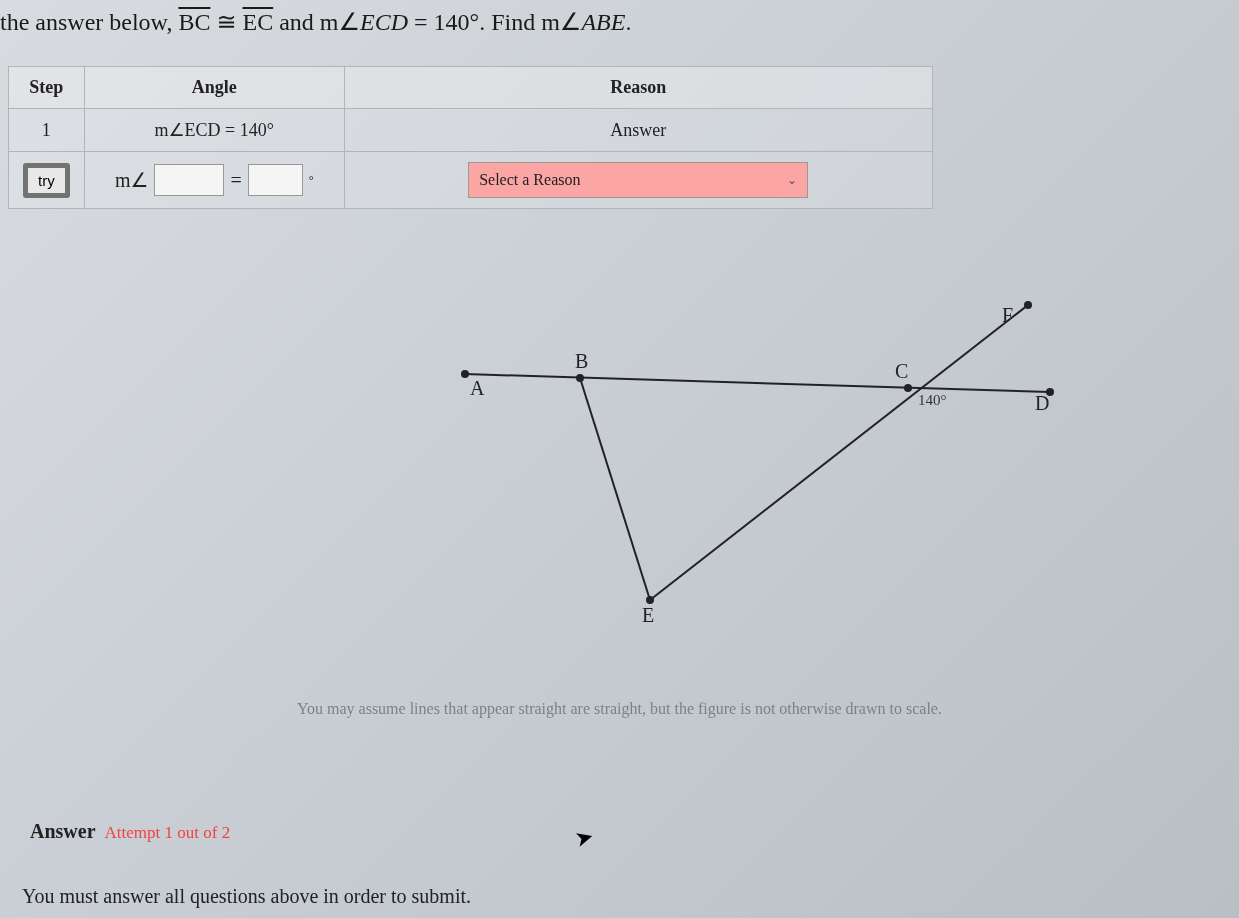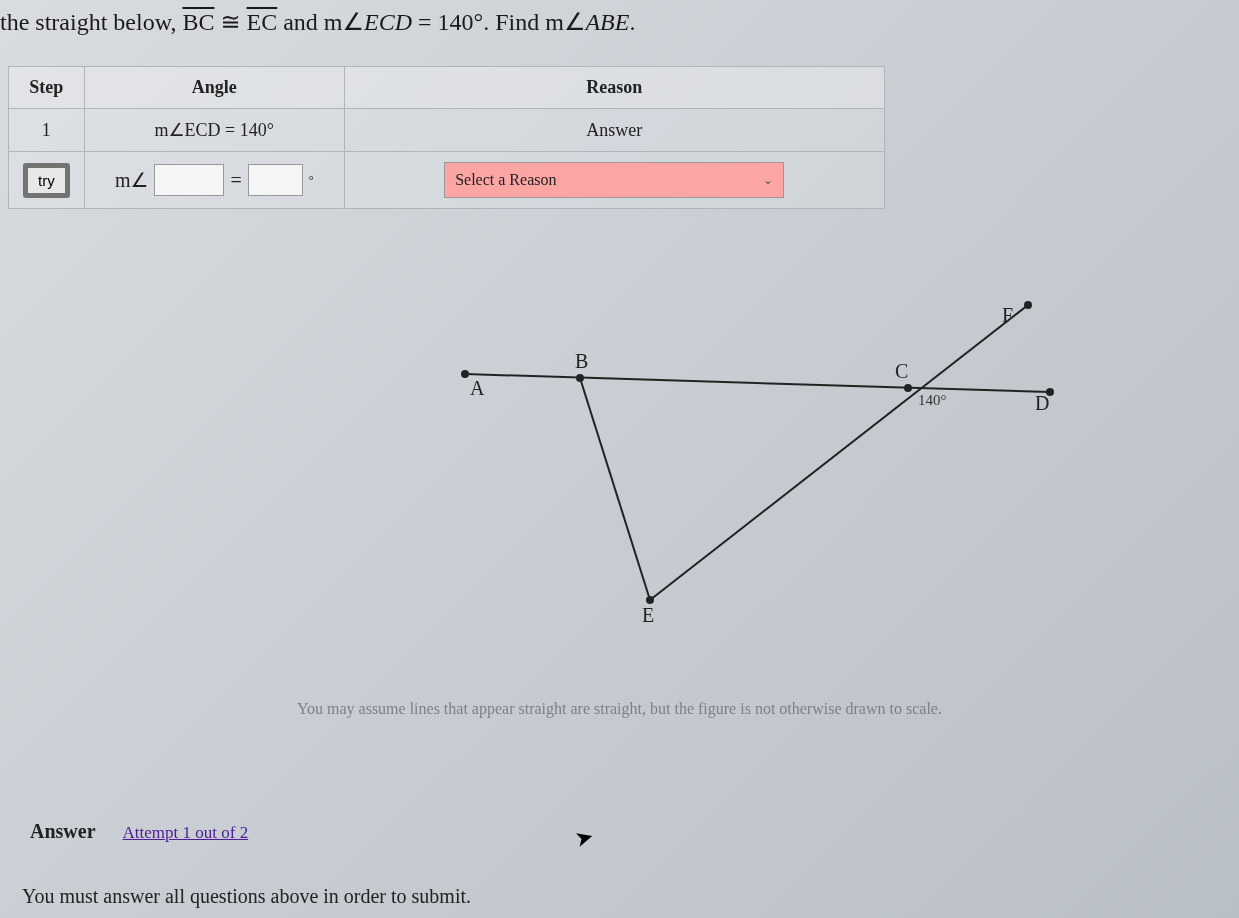--- a/index.html
+++ b/index.html
@@ -29,21 +29,21 @@
   text-align: center;
   font-size: 18px;
   color: #222;
 }
 .proof-table th {
   font-weight: bold;
   background: rgba(240,240,240,0.3);
 }
 .col-step { width: 70px; }
 .col-angle { width: 260px; }
-.col-reason { width: 540px; }
+.col-reason { width: 588px; }
 .try-btn {
   border: 5px solid #737373;
   background: #e8e8e8;
   padding: 4px 10px;
   font-size: 15px;
   border-radius: 3px;
   font-family: sans-serif;
   cursor: pointer;
 }
 .angle-input-row {
@@ -99,24 +99,23 @@
   font-family: 'Times New Roman', serif;
 }
 .answer-row {
   position: absolute;
   top: 820px;
   left: 30px;
   font-size: 20px;
   color: #222;
 }
 .answer-row .attempt {
-  color: #4c1d95;
+  color: #ef4444;
   font-size: 17px;
-  margin-left: 22px;
-  text-decoration: underline;
+  margin-left: 4px;
 }
 .submit-hint {
   position: absolute;
   top: 885px;
   left: 22px;
   font-size: 20px;
   color: #222;
 }
 .cursor {
   position: absolute;
@@ -124,21 +123,21 @@
   top: 825px;
   font-size: 22px;
   color: #000;
   transform: rotate(-15deg);
 }
 </style>
 </head>
 <body>
 
 <div class="problem-text">
-  <span>the straight below, </span><span class="overline">BC</span><span> ≅ </span><span class="overline">EC</span><span> and m∠</span><i>ECD</i><span> = </span><span>140°</span><span>. Find m∠</span><i>ABE</i><span>.</span>
+  <span>the answer below, </span><span class="overline">BC</span><span> ≅ </span><span class="overline">EC</span><span> and m∠</span><i>ECD</i><span> = </span><span>140°</span><span>. Find m∠</span><i>ABE</i><span>.</span>
 </div>
 
 <table class="proof-table">
   <thead>
     <tr>
       <th class="col-step">Step</th>
       <th class="col-angle">Angle</th>
       <th class="col-reason">Reason</th>
     </tr>
   </thead>

